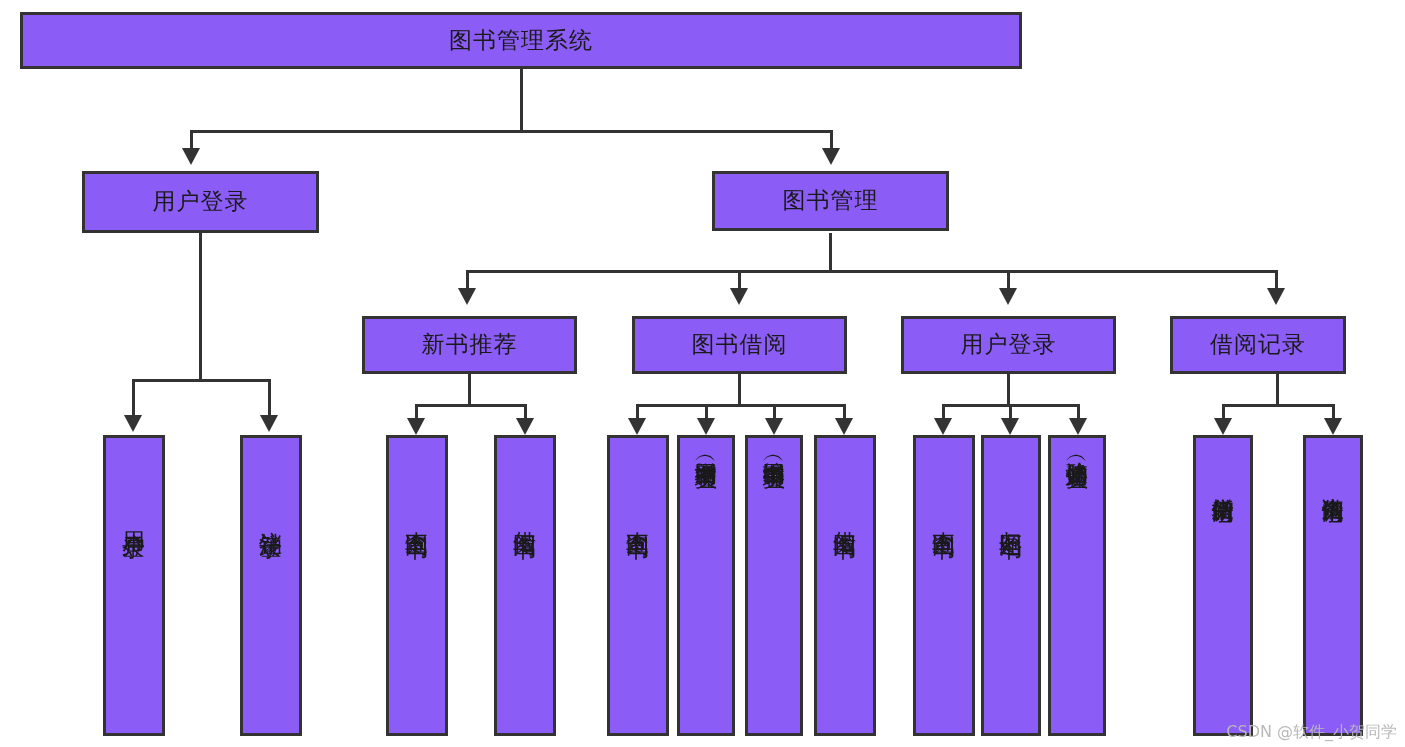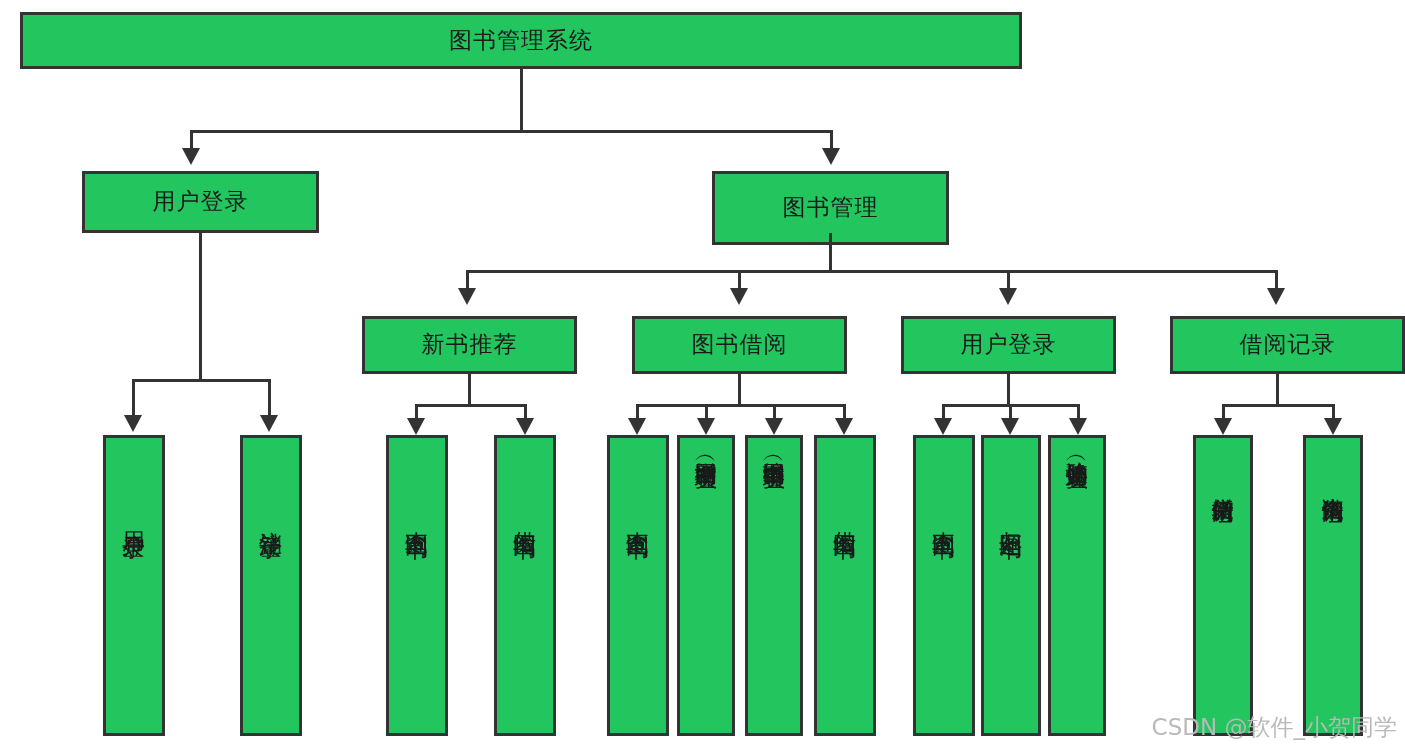--- a/index.html
+++ b/index.html
@@ -14,21 +14,21 @@
     height: 747px;
     background: #ffffff;
     font-family: "DejaVu Sans", "Liberation Sans", sans-serif;
     overflow: hidden;
   }
   
   .node {
     position: absolute;
     box-sizing: border-box;
     border: 3px solid #333333;
-    background: #22c55e;
+    background: #8b5cf6;
     display: flex;
     align-items: center;
     justify-content: center;
     color: #1a1a1a;
   }
   .node.root {
     border-width: 3px;
   }
   .node .label-h {
     font-size: 23px;
@@ -69,21 +69,21 @@
     height: 0;
     border-left: 9px solid transparent;
     border-right: 9px solid transparent;
     border-top: 17px solid #333333;
   }
   
   #watermark {
     position: absolute;
     right: 8px;
     bottom: 4px;
-    font-size: 23px;
+    font-size: 16px;
     color: #b9b9b9;
     white-space: nowrap;
     font-family: "DejaVu Sans", "Liberation Sans", sans-serif;
     user-select: none;
   }
 </style>
 </head>
 <body>
 
 <div id="canvas">
@@ -98,21 +98,21 @@
 
   <div class="vline" style="left:190px; top:130px; width:3px; height:20px;"></div>
   <div class="arrow" style="left:182px; top:148px;"></div>
   <div class="vline" style="left:830px; top:130px; width:3px; height:20px;"></div>
   <div class="arrow" style="left:822px; top:148px;"></div>
 
   <div class="node" style="left:82px; top:171px; width:237px; height:62px;">
     <span class="label-h">用户登录</span>
   </div>
 
-  <div class="node" style="left:712px; top:171px; width:237px; height:74px;">
+  <div class="node" style="left:712px; top:171px; width:237px; height:60px;">
     <span class="label-h">图书管理</span>
   </div>
 
   <div class="vline" style="left:199px; top:233px; width:3px; height:148px;"></div>
   <div class="hline" style="left:132px; top:379px; width:139px; height:3px;"></div>
   <div class="vline" style="left:132px; top:379px; width:3px; height:38px;"></div>
   <div class="arrow" style="left:124px; top:415px;"></div>
   <div class="vline" style="left:268px; top:379px; width:3px; height:38px;"></div>
   <div class="arrow" style="left:260px; top:415px;"></div>
 
@@ -129,21 +129,21 @@
 
   <div class="node" style="left:632px; top:316px; width:215px; height:58px;">
     <span class="label-h">图书借阅</span>
   </div>
   <div class="node" style="left:362px; top:316px; width:215px; height:58px;">
     <span class="label-h">新书推荐</span>
   </div>
   <div class="node" style="left:901px; top:316px; width:215px; height:58px;">
     <span class="label-h">用户登录</span>
   </div>
-  <div class="node" style="left:1170px; top:316px; width:235px; height:58px;">
+  <div class="node" style="left:1170px; top:316px; width:176px; height:58px;">
     <span class="label-h">借阅记录</span>
   </div>
 
   <div class="vline" style="left:468px; top:374px; width:3px; height:32px;"></div>
   <div class="hline" style="left:415px; top:404px; width:112px; height:3px;"></div>
   <div class="vline" style="left:415px; top:404px; width:3px; height:16px;"></div>
   <div class="arrow" style="left:407px; top:418px;"></div>
   <div class="vline" style="left:524px; top:404px; width:3px; height:16px;"></div>
   <div class="arrow" style="left:516px; top:418px;"></div>
 

